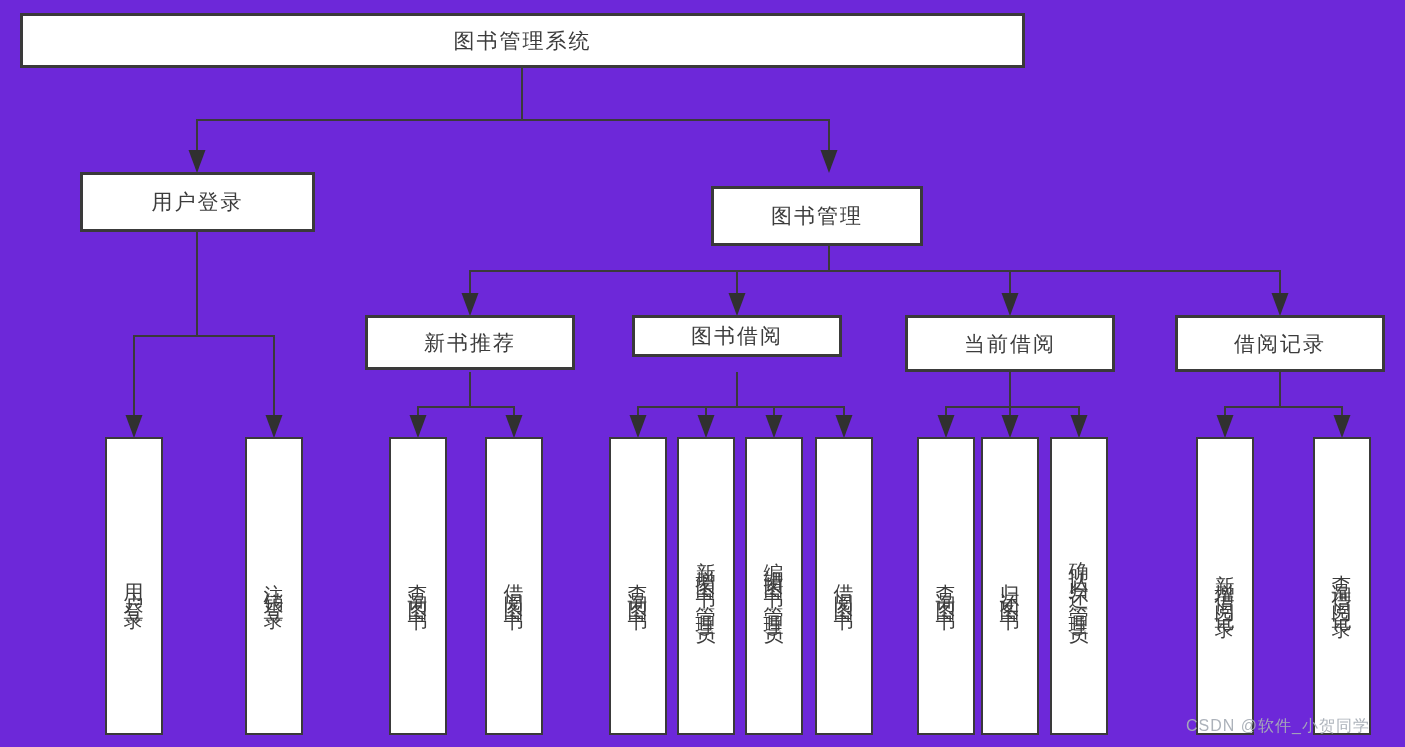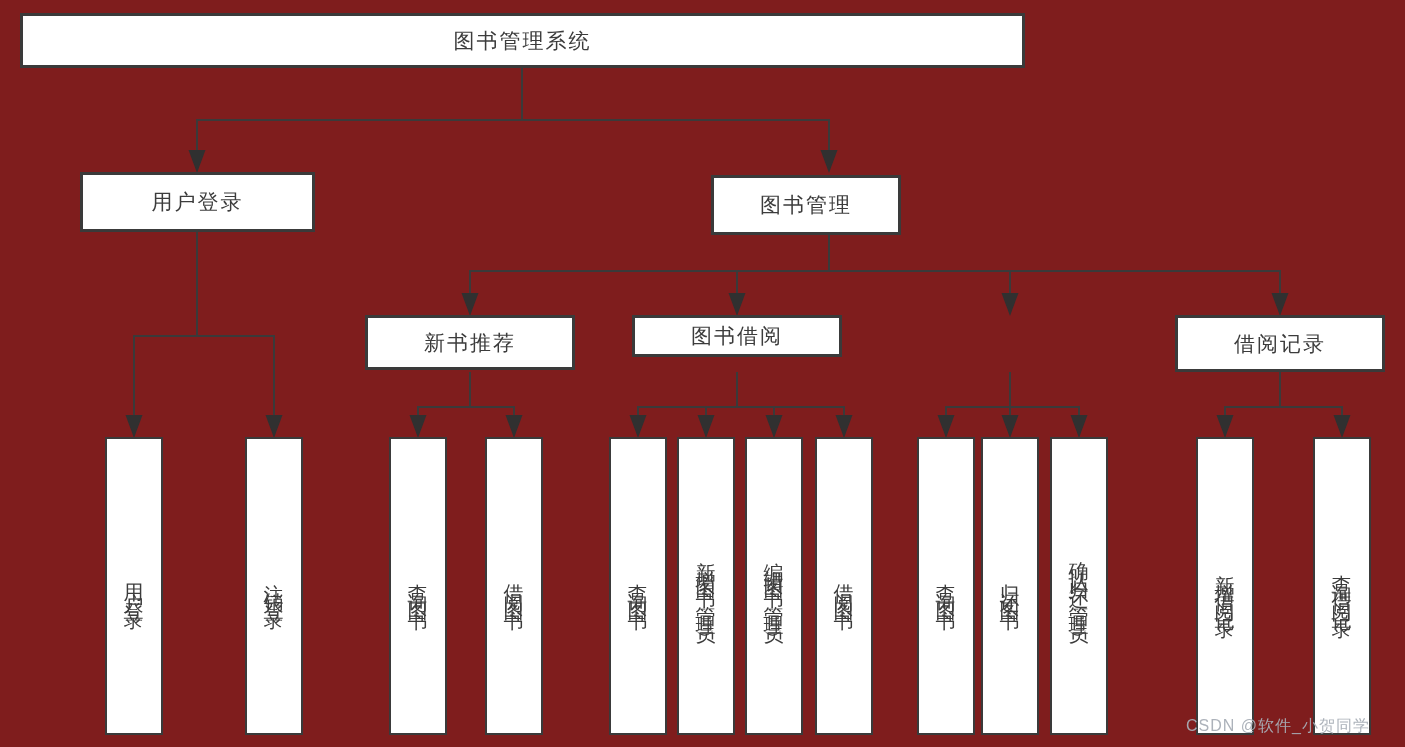--- a/index.html
+++ b/index.html
@@ -1,20 +1,20 @@
 <!DOCTYPE html>
 <html><head>
 <meta charset="utf-8">
 <style>
   html, body { margin: 0; padding: 0; background: #ffffff; }
   #canvas {
     position: relative;
     width: 1405px;
     height: 747px;
-    background: #7f1d1d;
+    background: #6d28d9;
     font-family: "Liberation Sans", "DejaVu Sans", sans-serif;
     color: #3c3c3c;
     overflow: hidden;
   }
   #connectors {
     position: absolute;
     left: 0; top: 0;
     width: 1405px; height: 747px;
   }
   .hbox {
@@ -127,24 +127,25 @@
       <line x1="1225" y1="406" x2="1225" y2="424" fill="none"></line>
       <line x1="1342" y1="406" x2="1342" y2="424" fill="none"></line>
       <polygon stroke="none" points="1216.5,415 1233.5,415 1225,438"></polygon>
       <polygon stroke="none" points="1333.5,415 1350.5,415 1342,438"></polygon>
     </g>
   </svg>
 
   <div class="hbox" style="left:20px; top:13px; width:1005px; height:55px;">图书管理系统</div>
 
   <div class="hbox" style="left:80px; top:172px; width:235px; height:60px;">用户登录</div>
-  <div class="hbox" style="left:711px; top:175px; width:190px; height:60px;">图书管理</div>
+  <div class="hbox" style="left:711px; top:186px; width:212px; height:60px;">图书管理</div>
 
   <div class="hbox" style="left:365px; top:315px; width:210px; height:55px;">新书推荐</div>
   <div class="hbox" style="left:632px; top:315px; width:210px; height:42px;">图书借阅</div>
+  <div class="hbox" style="left:905px; top:315px; width:210px; height:57px;">当前借阅</div>
   <div class="hbox" style="left:1175px; top:315px; width:210px; height:57px;">借阅记录</div>
 
   <div class="vbox" style="left:105px; top:437px; width:58px; height:298px;">用户登录</div>
   <div class="vbox" style="left:245px; top:437px; width:58px; height:298px;">注销登录</div>
 
   <div class="vbox" style="left:389px; top:437px; width:58px; height:298px;">查询图书</div>
   <div class="vbox" style="left:485px; top:437px; width:58px; height:298px;">借阅图书</div>
 
   <div class="vbox" style="left:609px; top:437px; width:58px; height:298px;">查询图书</div>
   <div class="vbox" style="left:677px; top:437px; width:58px; height:298px;">新增图书（管理员）</div>

